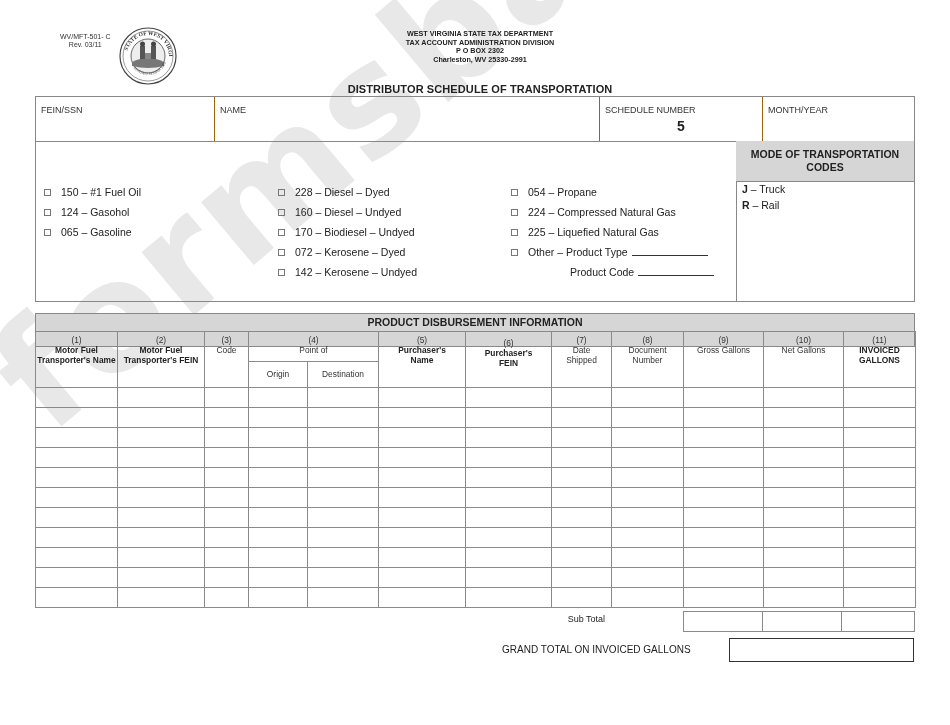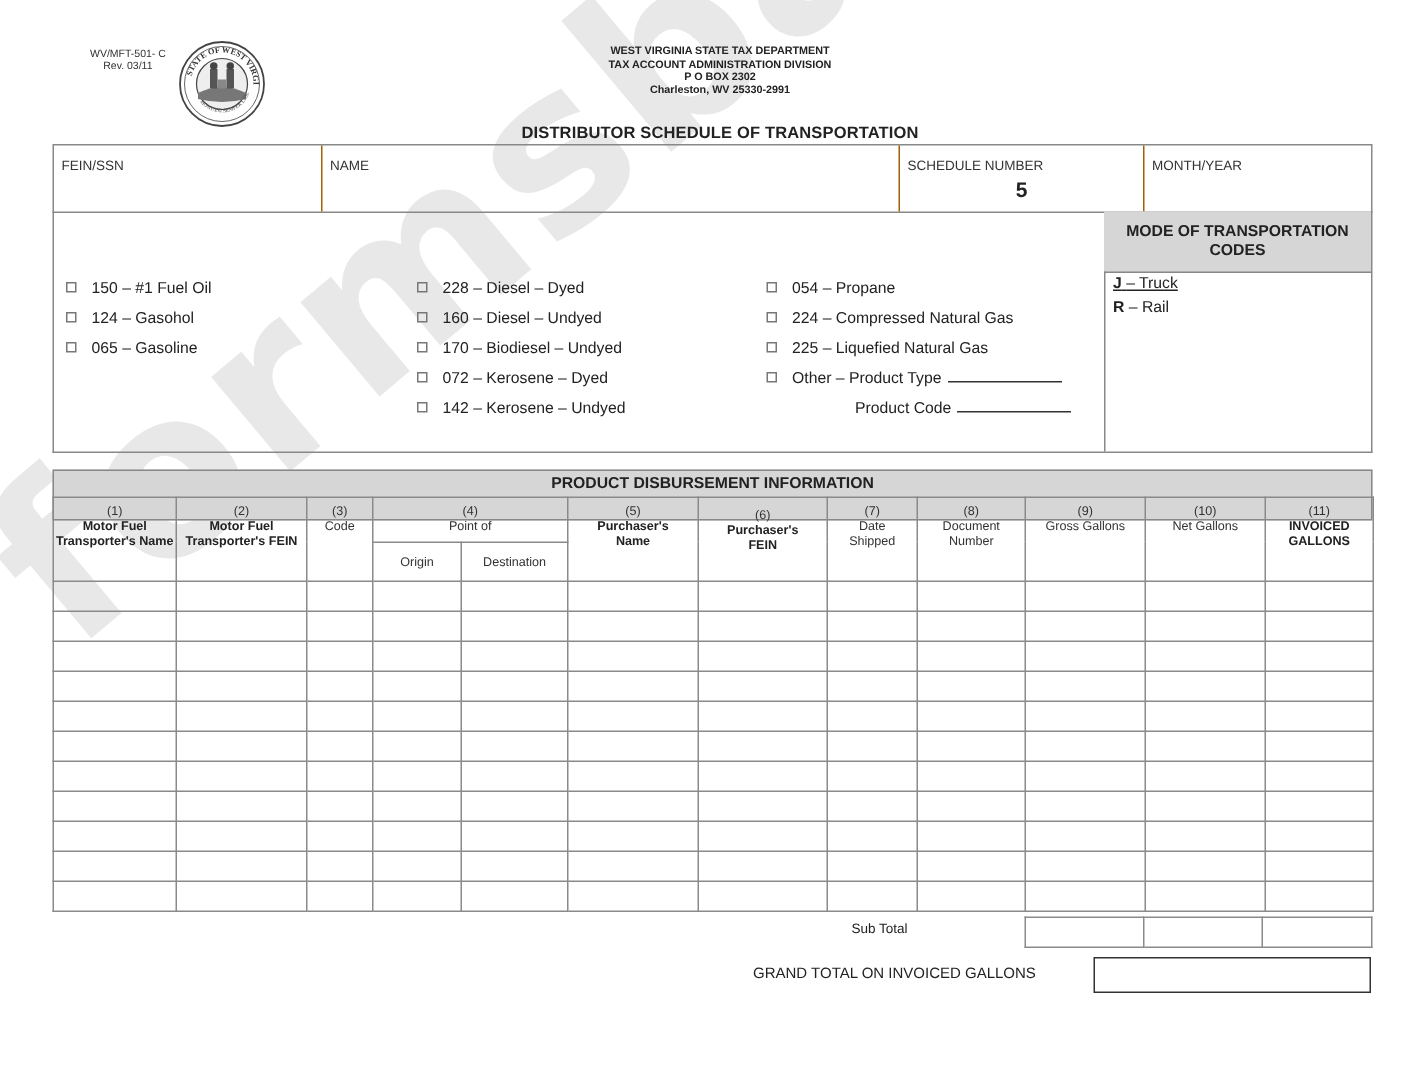--- a/index.html
+++ b/index.html
@@ -119,21 +119,21 @@
 
   <div class="plist" style="left:475px; top:41px;">
     <div class="pitem"><span class="chk"></span><span>054 – Propane</span></div>
     <div class="pitem"><span class="chk"></span><span>224 – Compressed Natural Gas</span></div>
     <div class="pitem"><span class="chk"></span><span>225 – Liquefied Natural Gas</span></div>
     <div class="pitem"><span class="chk"></span><span>Other – Product Type</span><span class="blank"></span></div>
     <div class="pitem" style="padding-left:59px;"><span>Product Code</span><span class="blank"></span></div>
   </div>
 
   <div class="plist" style="left:706px; top:40px; line-height:16px;">
-    <div style="height:16px;text-decoration:underline;"><b>J</b> <span>– Truck</span></div>
+    <div style="height:16px;"><b>J</b> <span>– Truck</span></div>
     <div style="height:16px;"><b>R</b> <span>– Rail</span></div>
   </div>
 </div>
 
 <div class="tbl-title">PRODUCT DISBURSEMENT INFORMATION</div>
 
 <table class="grid">
   <colgroup>
     <col style="width:82px">
       <col style="width:87px">

